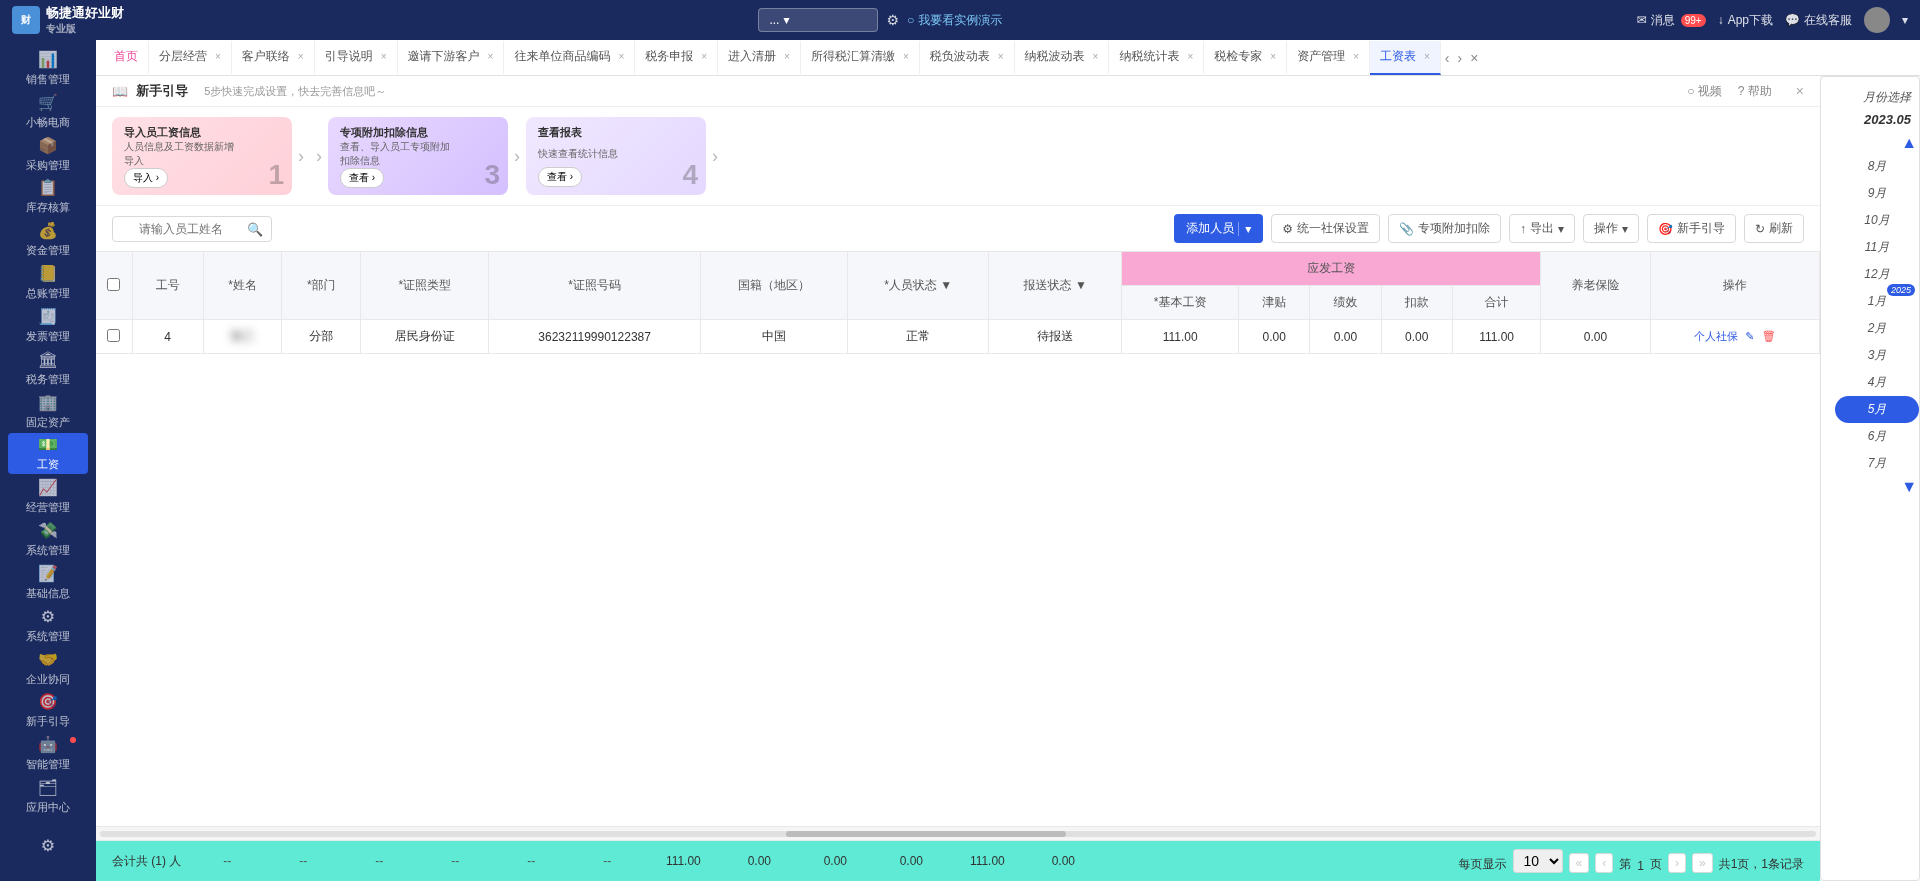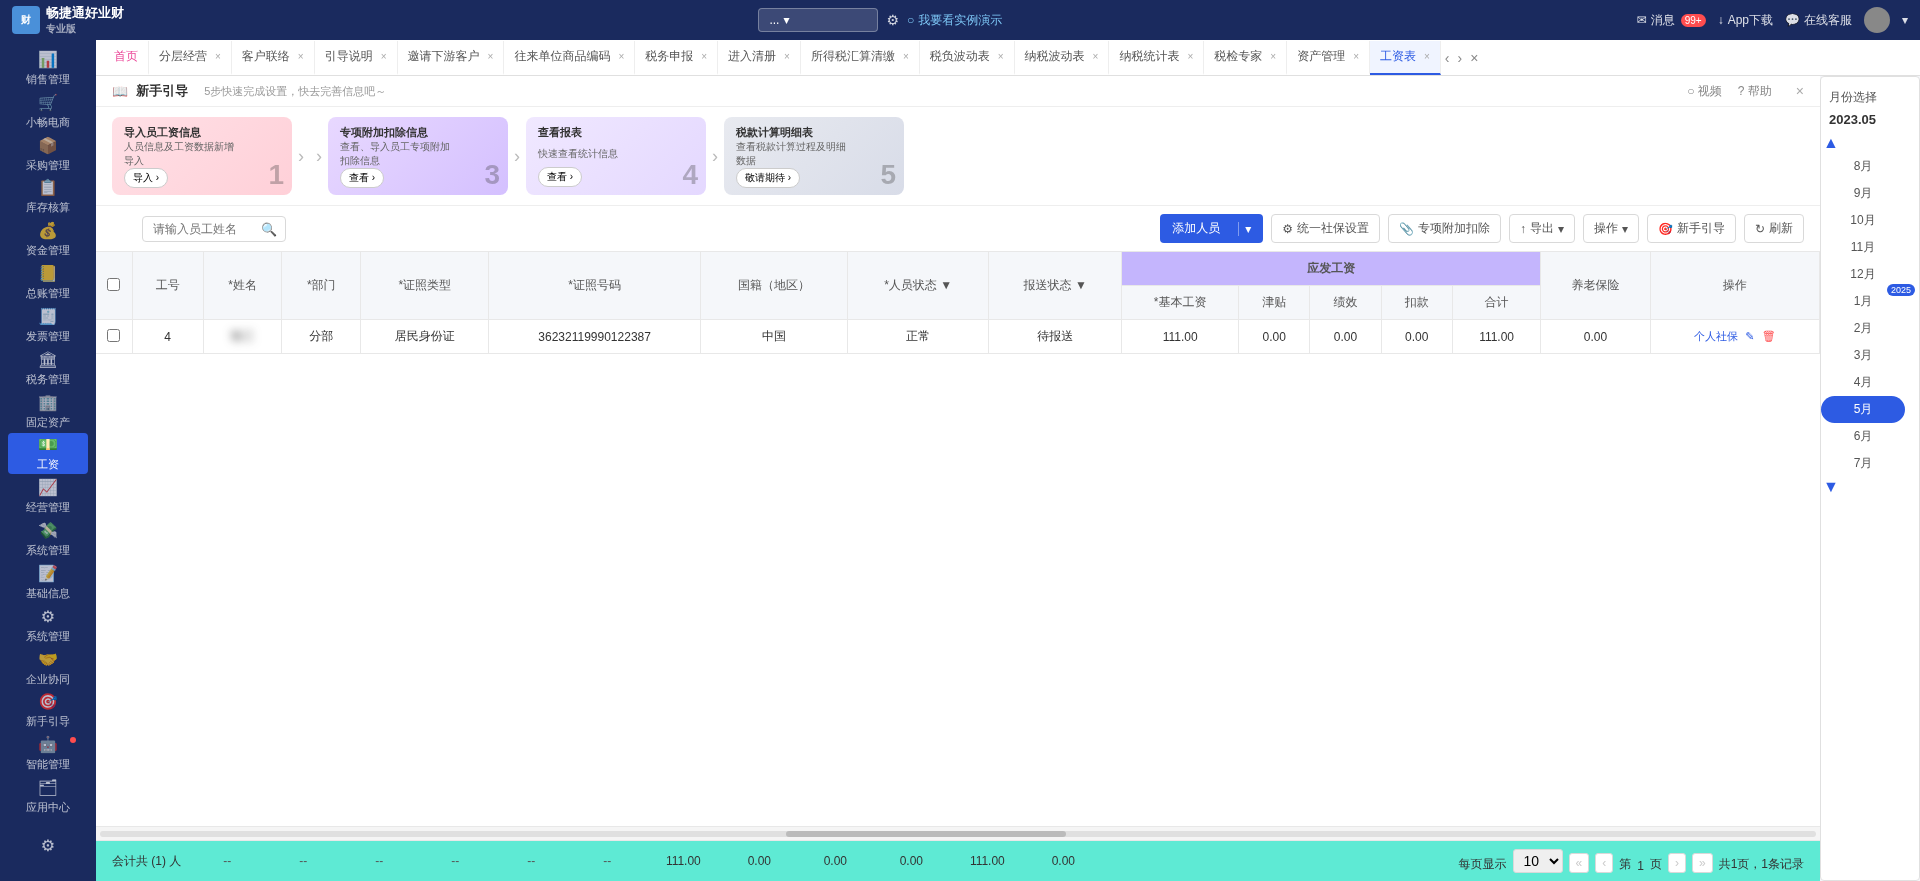--- a/index.html
+++ b/index.html
@@ -47,53 +47,53 @@
     .step-card.gray { background: linear-gradient(135deg, #e8eaf0, #d8dce8); }
     .step-num { font-size: 28px; font-weight: bold; opacity: 0.3; position: absolute; right: 8px; bottom: 4px; }
     .step-title { font-size: 11px; font-weight: bold; color: #333; }
     .step-desc { font-size: 10px; color: #666; line-height: 1.4; }
     .step-btn { font-size: 10px; padding: 2px 8px; border-radius: 10px; border: 1px solid #ccc; background: #fff; cursor: pointer; align-self: flex-start; }
     .step-arrow { color: #bbb; font-size: 18px; padding: 0 6px; }
 
     
     .toolbar { background: #fff; padding: 8px 16px; display: flex; align-items: center; gap: 8px; border-bottom: 1px solid #e8e8e8; flex-shrink: 0; }
     .search-input-wrap { position: relative; }
-    .search-input { border: 1px solid #d9d9d9; border-radius: 4px; padding: 5px 28px 5px 10px; font-size: 12px; width: 144px; color: #999; margin-left: 30px; }
+    .search-input { border: 1px solid #d9d9d9; border-radius: 4px; padding: 5px 28px 5px 26px; font-size: 12px; width: 160px; color: #999; }
     .search-icon { position: absolute; right: 8px; top: 50%; transform: translateY(-50%); color: #aaa; font-size: 13px; }
     .spacer { flex: 1; }
-    .add-btn { background: #2d5be3; color: #fff; border: none; border-radius: 4px; padding: 6px 12px; font-size: 12px; cursor: pointer; display: flex; align-items: center; gap: 18px; justify-content: center; }
+    .add-btn { background: #2d5be3; color: #fff; border: none; border-radius: 4px; padding: 6px 12px; font-size: 12px; cursor: pointer; display: flex; align-items: center; gap: 4px; justify-content: center; }
     .add-btn-arrow { border-left: 1px solid rgba(255,255,255,0.4); padding-left: 6px; }
     .tool-btn { background: #fff; border: 1px solid #d9d9d9; border-radius: 4px; padding: 5px 10px; font-size: 12px; cursor: pointer; color: #555; display: flex; align-items: center; gap: 4px; white-space: nowrap; }
 
     
     .table-container { flex: 1; overflow: auto; background: #fff; margin: 0; }
     table { width: 100%; border-collapse: collapse; font-size: 12px; }
     thead tr { background: #f5f7fa; }
     th { padding: 8px 10px; text-align: center; border-bottom: 1px solid #e8e8e8; border-right: 1px solid #e8e8e8; color: #555; font-weight: 500; white-space: nowrap; }
     td { padding: 8px 10px; text-align: center; border-bottom: 1px solid #e8e8e8; border-right: 1px solid #e8e8e8; color: #333; white-space: nowrap; }
-    .th-group { background: #c4b5fd; font-weight: bold; }
+    .th-group { background: #f9a8d4; font-weight: normal; }
     .col-checkbox { width: 36px; }
     .action-link { color: #2d5be3; cursor: pointer; margin: 0 2px; font-size: 11px; }
     .delete-link { color: #ff4d4f; cursor: pointer; margin: 0 2px; font-size: 11px; }
     .blurred { filter: blur(4px); user-select: none; }
 
     
     .table-footer { background: #5eead4; border-top: 1px solid #e8e8e8; padding: 8px 16px; display: flex; align-items: center; gap: 16px; flex-shrink: 0; font-size: 12px; }
     .footer-cell { min-width: 60px; text-align: center; color: #555; padding: 0 10px; }
     .footer-value { color: #333; font-weight: 500; }
     .pagination { display: flex; align-items: flex-end; gap: 6px; margin-left: auto; }
     .page-size-select { border: 1px solid #d9d9d9; border-radius: 3px; padding: 2px 6px; font-size: 14px; }
     .page-btn { border: 1px solid #d9d9d9; background: #fff; border-radius: 3px; padding: 2px 6px; cursor: pointer; font-size: 12px; color: #555; }
     .page-btn.disabled { color: #ccc; cursor: not-allowed; }
     .scrollbar-area { height: 14px; background: #f5f5f5; border-top: 1px solid #e8e8e8; display: flex; align-items: center; padding: 0 4px; flex-shrink: 0; }
     .scrollbar-track { flex: 1; height: 6px; background: #e0e0e0; border-radius: 3px; position: relative; }
     .scrollbar-thumb { width: 280px; height: 6px; background: #bbb; border-radius: 3px; position: absolute; left: 40%; }
 
     
-    .month-panel { width: 100px; background: #fff; border: 1px solid #e0e0e0; border-radius: 4px; padding: 8px 0; flex-shrink: 0; display: flex; flex-direction: column; align-items: flex-start; font-size: 12px; position: relative; }
+    .month-panel { width: 100px; background: #fff; border: 1px solid #e0e0e0; border-radius: 4px; padding: 8px 0; flex-shrink: 0; display: flex; flex-direction: column; align-items: flex-end; font-size: 12px; position: relative; font-style: italic; }
     .month-panel-title { font-size: 12px; color: #555; padding: 4px 8px; text-align: center; }
     .month-panel-year { font-size: 13px; font-weight: bold; color: #333; padding: 2px 8px 6px; text-align: center; }
     .month-nav-btn { color: #2d5be3; cursor: pointer; font-size: 16px; line-height: 1; padding: 2px; }
     .month-item { width: 84px; padding: 5px 8px; text-align: center; cursor: pointer; border-radius: 3px; color: #555; }
     .month-item.active { background: #2d5be3; color: #fff; border-radius: 14px; }
 
     
     .guide-close { color: #aaa; cursor: pointer; font-size: 14px; margin-left: 8px; }
     .guide-title { font-size: 13px; font-weight: bold; color: #333; margin-right: 8px; }
     .guide-subtitle { font-size: 11px; color: #999; }
@@ -286,26 +286,20 @@
             <div class="step-arrow">›</div>
 
             <div class="step-card light-purple">
               <div class="step-title">查看报表</div>
               <div class="step-desc">快速查看统计信息</div>
               <button class="step-btn">查看 ›</button>
               <div class="step-num">4</div>
             </div>
             <div class="step-arrow">›</div>
 
-            <div class="step-card gray">
-              <div class="step-title">税款计算明细表</div>
-              <div class="step-desc">查看税款计算过程及明细<br>数据</div>
-              <button class="step-btn">敬请期待 ›</button>
-              <div class="step-num">5</div>
-            </div>
           </div>
 
           <div class="toolbar">
             <div class="search-input-wrap">
               <input class="search-input" type="text" placeholder="请输入员工姓名" style="">
               <span class="search-icon">🔍</span>
             </div>
             <div class="spacer"></div>
             <button class="add-btn">
               <span>添加人员</span>

